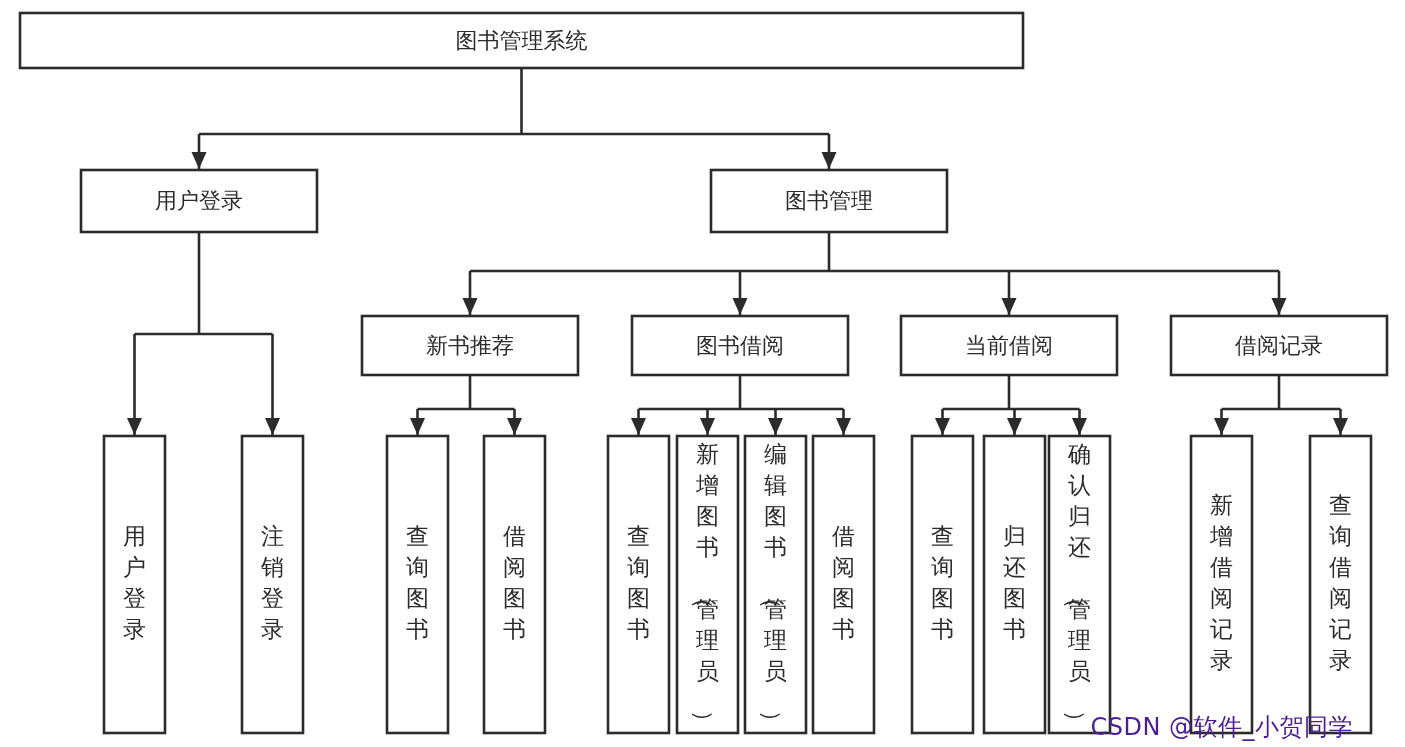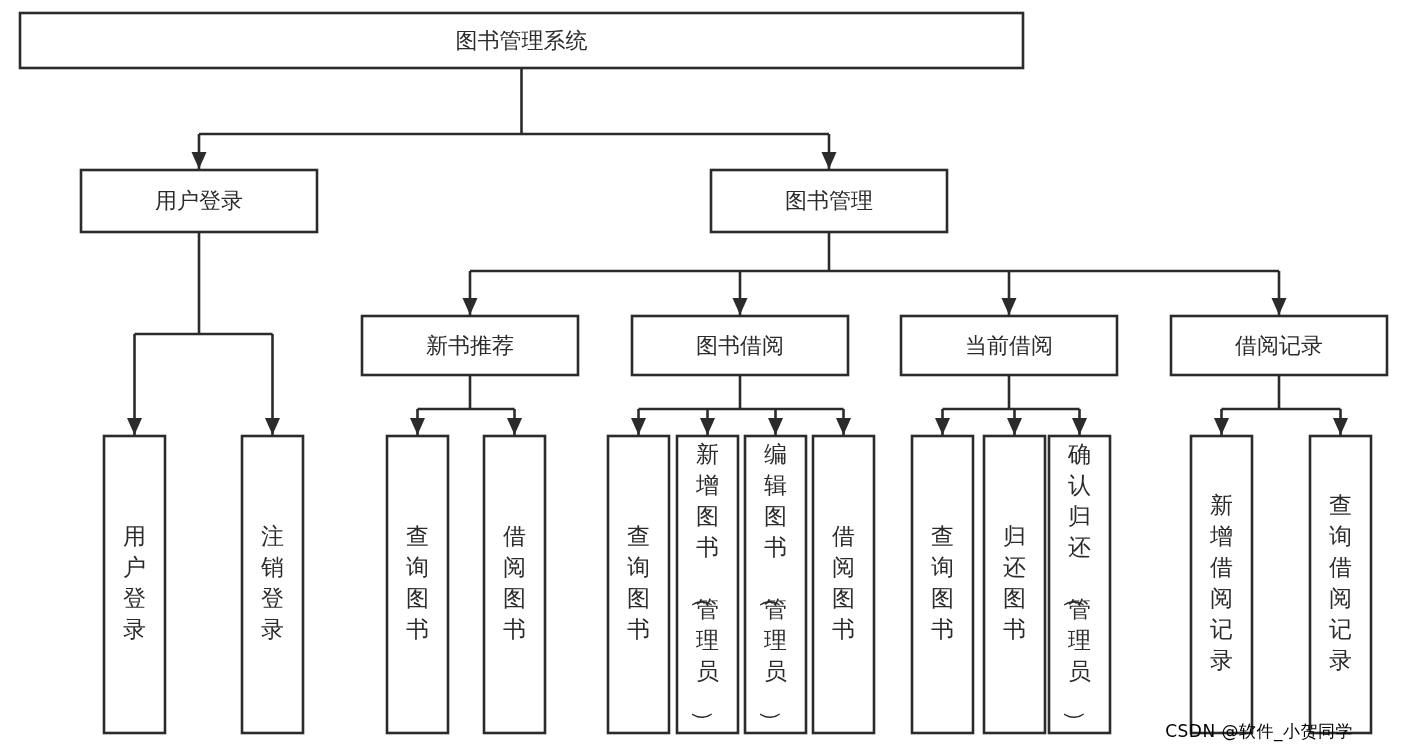--- a/index.html
+++ b/index.html
@@ -52,22 +52,22 @@
     stroke-linecap: butt;
   }
   .arrow-head {
     fill: #2b2b2b;
     stroke: none;
   }
   .watermark {
     position: absolute;
     right: 10px;
     bottom: 4px;
-    color: #000000;
-    font-size: 17px;
+    color: #4c1d95;
+    font-size: 24px;
     font-family: "DejaVu Sans", "Liberation Sans", sans-serif;
     white-space: nowrap;
     letter-spacing: 0.5px;
     pointer-events: none;
   }
 </style>
 </head>
 <body>
 
 <div id="diagram-root">

